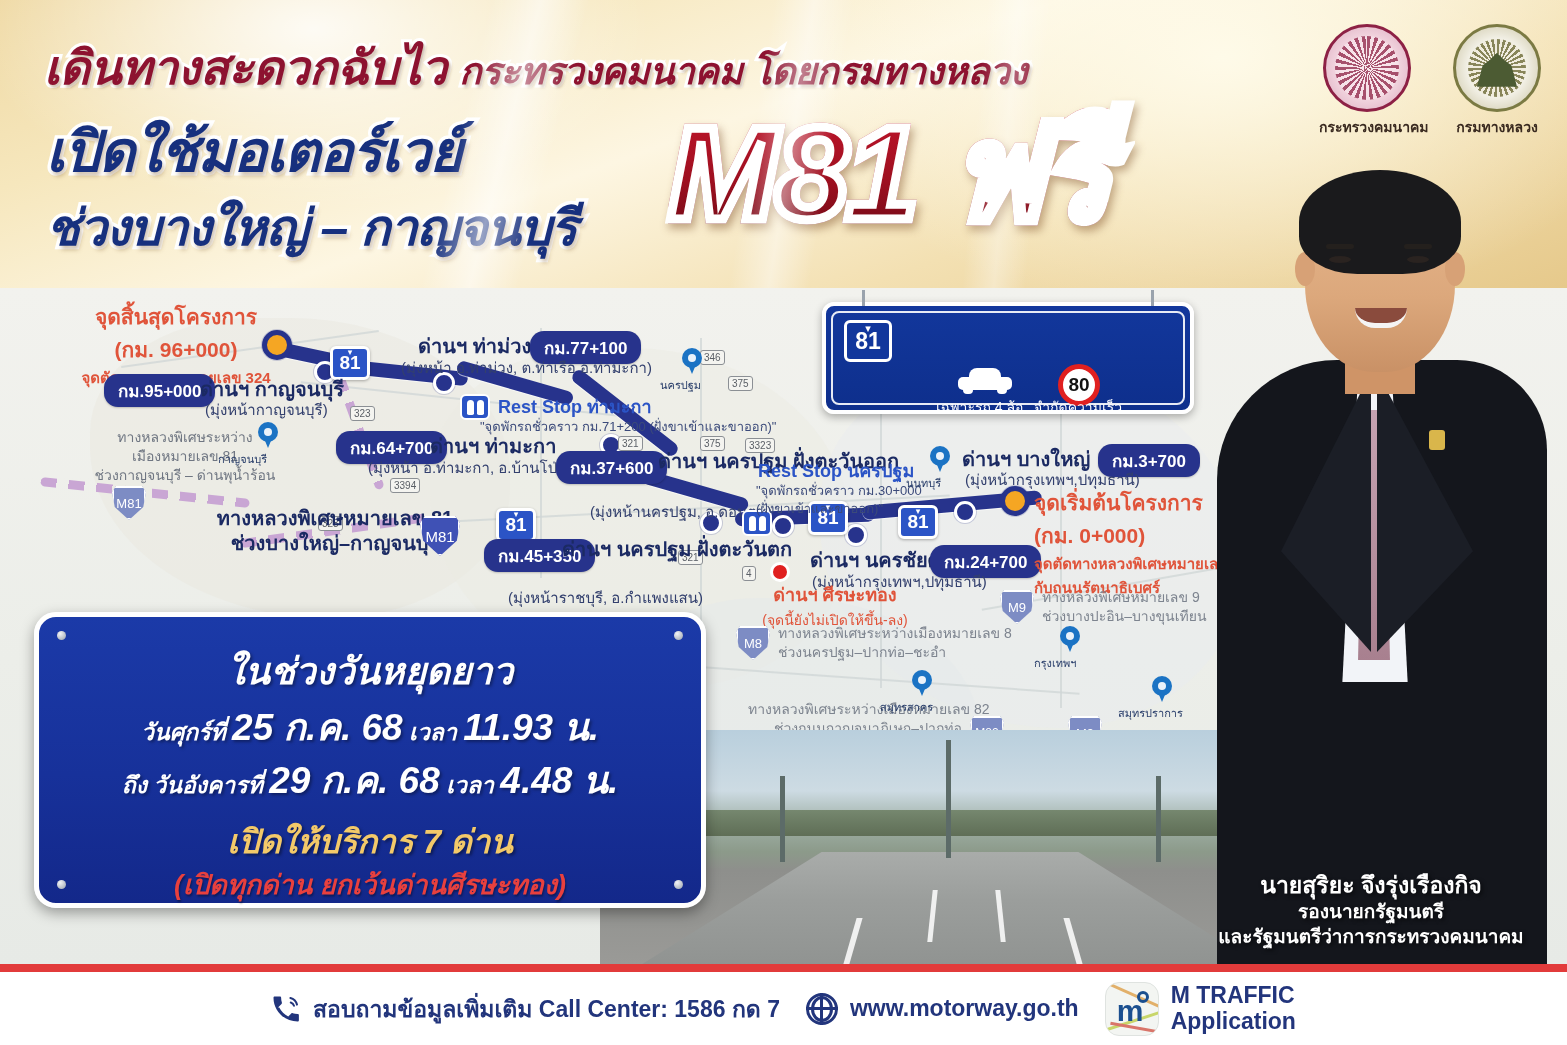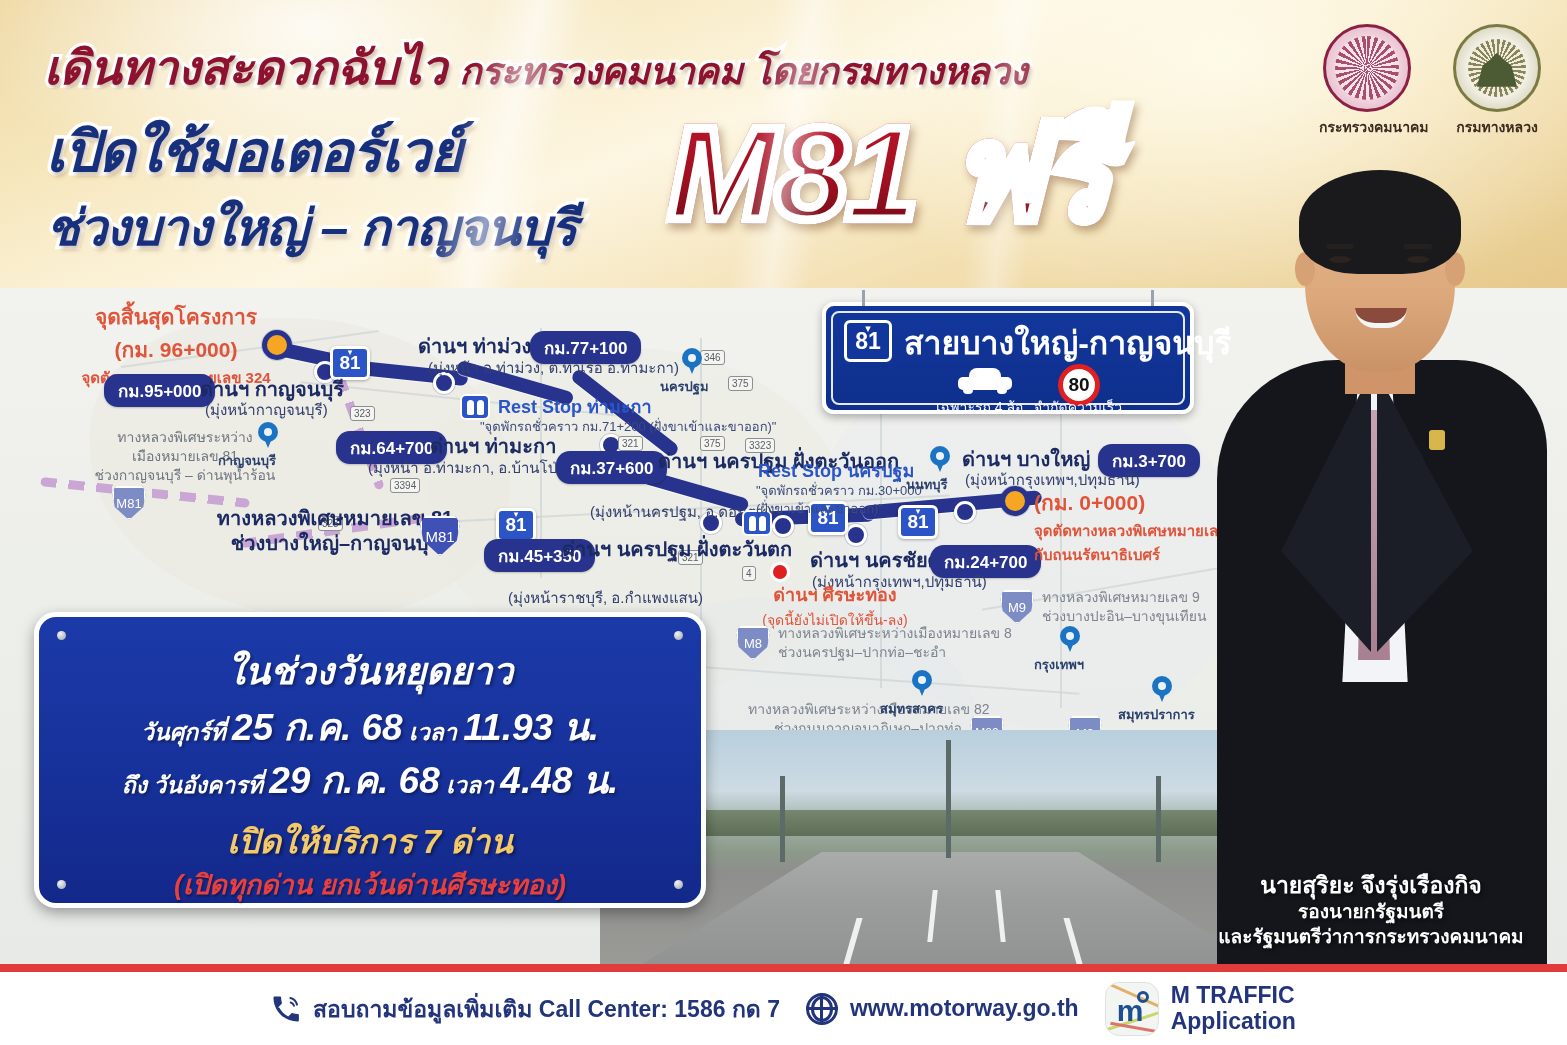--- a/index.html
+++ b/index.html
@@ -123,21 +123,21 @@
   .shield81 .tick{position:absolute;top:-1px;left:50%;transform:translateX(-50%);font-size:9px;line-height:9px}
   .smallroute{
     position:absolute;background:#f4f4f0;border:1px solid #8b8f94;border-radius:3px;
     font-size:10px;color:#5a5f66;padding:1px 3px;line-height:1.1;
   }
   .pin{position:absolute;width:20px;height:26px;}
   .pin .head{width:20px;height:20px;border-radius:50%;background:#1b73c4;position:absolute;top:0;left:0}
   .pin .head:after{content:"";position:absolute;left:6px;top:6px;width:8px;height:8px;border-radius:50%;background:#eaf2fa}
   .pin .tip{position:absolute;left:5px;top:14px;width:10px;height:12px;background:#1b73c4;
             clip-path:polygon(0 0,100% 0,50% 100%)}
-  .cityname{position:absolute;font-size:13px;font-weight:bold;color:#2a3f6b;white-space:nowrap}
+  .cityname{position:absolute;font-size:11px;font-weight:normal;color:#2a3f6b;white-space:nowrap}
 
   .kmtag{
     position:absolute;background:#27338c;color:#fff;font-weight:bold;font-size:17px;
     padding:3px 14px;border-radius:14px;white-space:nowrap;box-shadow:0 1px 2px rgba(0,0,0,.2);
   }
   .tollname{position:absolute;font-size:20px;font-weight:bold;color:#1b2a63;white-space:nowrap}
   .tollsub{position:absolute;font-size:15px;color:#33406e;white-space:nowrap}
   .reststop{position:absolute;font-size:18px;font-weight:bold;color:#2b54c6;white-space:nowrap}
   .reststopsub{position:absolute;font-size:13px;color:#3b4a7a;white-space:nowrap}
   .wcicon{position:absolute;width:30px;height:26px;background:#2b54c6;border:2px solid #fff;border-radius:6px;
@@ -372,21 +372,21 @@
       <span class="l2">(กม. 96+000)</span>
       <span class="l3">จุดตัดทางหลวงหมายเลข 324</span>
     </div>
 
     <div class="kmtag" style="left:104px;top:86px">กม.95+000</div>
     <div class="tollname" style="left:200px;top:85px">ด่านฯ กาญจนบุรี</div>
     <div class="tollsub" style="left:205px;top:110px">(มุ่งหน้ากาญจนบุรี)</div>
 
     <div class="tollname" style="left:418px;top:42px">ด่านฯ ท่าม่วง</div>
     <div class="kmtag" style="left:530px;top:43px">กม.77+100</div>
-    <div class="tollsub" style="left:428px;top:68px">(มุ่งหน้า อ.ท่าม่วง, ต.ท่าเรือ อ.ท่ามะกา)</div>
+    <div class="tollsub" style="left:401px;top:68px">(มุ่งหน้า อ.ท่าม่วง, ต.ท่าเรือ อ.ท่ามะกา)</div>
 
     <div class="wcicon" style="left:460px;top:106px">
         <i></i>
         <i></i>
       </div>
     <div class="reststop" style="left:498px;top:104px">Rest Stop ท่ามะกา</div>
     <div class="reststopsub" style="left:480px;top:128px">"จุดพักรถชั่วคราว กม.71+200 (ฝั่งขาเข้าและขาออก)"</div>
 
     <div class="kmtag" style="left:336px;top:143px">กม.64+700</div>
     <div class="tollname" style="left:430px;top:142px">ด่านฯ ท่ามะกา</div>
@@ -416,20 +416,21 @@
     <div class="kmtag" style="left:1098px;top:156px">กม.3+700</div>
     <div class="tollsub" style="left:965px;top:180px">(มุ่งหน้ากรุงเทพฯ,ปทุมธานี)</div>
 
     <div class="reddot" style="left:770px;top:274px"></div>
     <div class="sirasathong" style="left:740px;top:292px;width:190px">
       <span class="n">ด่านฯ ศีรษะทอง</span>
       <span class="s">(จุดนี้ยังไม่เปิดให้ขึ้น-ลง)</span>
     </div>
 
     <div class="endlabel" style="left:1034px;top:198px;text-align:left;width:320px">
+      <span class="l1">จุดเริ่มต้นโครงการ</span>
       <span class="l2">(กม. 0+000)</span>
       <span class="l3">จุดตัดทางหลวงพิเศษหมายเลข 9</span>
       <span class="l3">กับถนนรัตนาธิเบศร์</span>
     </div>
 
     <div class="m81label" style="left:190px;top:218px;width:290px">
       <span>ทางหลวงพิเศษหมายเลข 81</span><br>
       <span>ช่วงบางใหญ่–กาญจนบุรี</span>
     </div>
     <div class="mshield" style="left:420px;top:228px">M81</div>
@@ -512,21 +513,20 @@
       <div class="pole" style="left:180px;top:46px;height:86px"></div>
       <div class="pole" style="left:556px;top:46px;height:86px"></div>
     </div>
 
     <div class="routesign" style="left:822px;top:14px">
       <div class="rs-inner"></div>
       <div class="rs-81">
         <span class="tick">▾</span>
         <span>81</span>
       </div>
-      <div class="rs-title">สายบางใหญ่-กาญจนบุรี</div>
       <div class="rs-car">
         <div class="top"></div>
           <div class="body"></div>
           <div class="w1"></div>
           <div class="w2"></div>
       </div>
       <div class="rs-car-cap">เฉพาะรถ 4 ล้อ</div>
       <div class="rs-speed">80</div>
       <div class="rs-speed-cap">จำกัดความเร็ว</div>
     </div>

